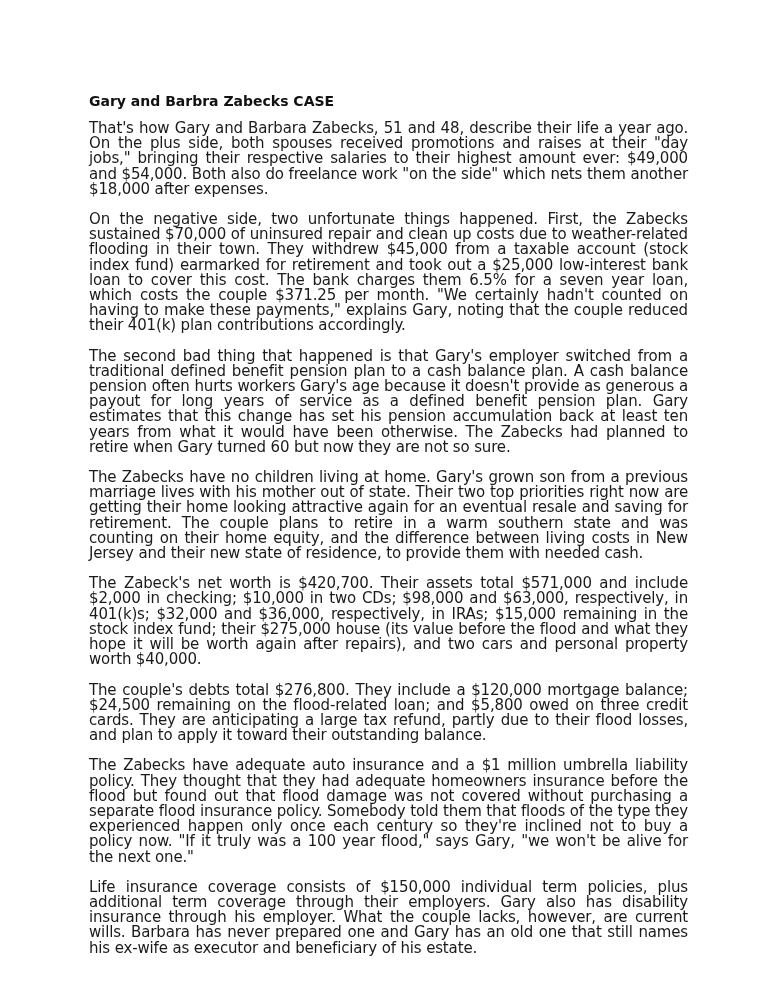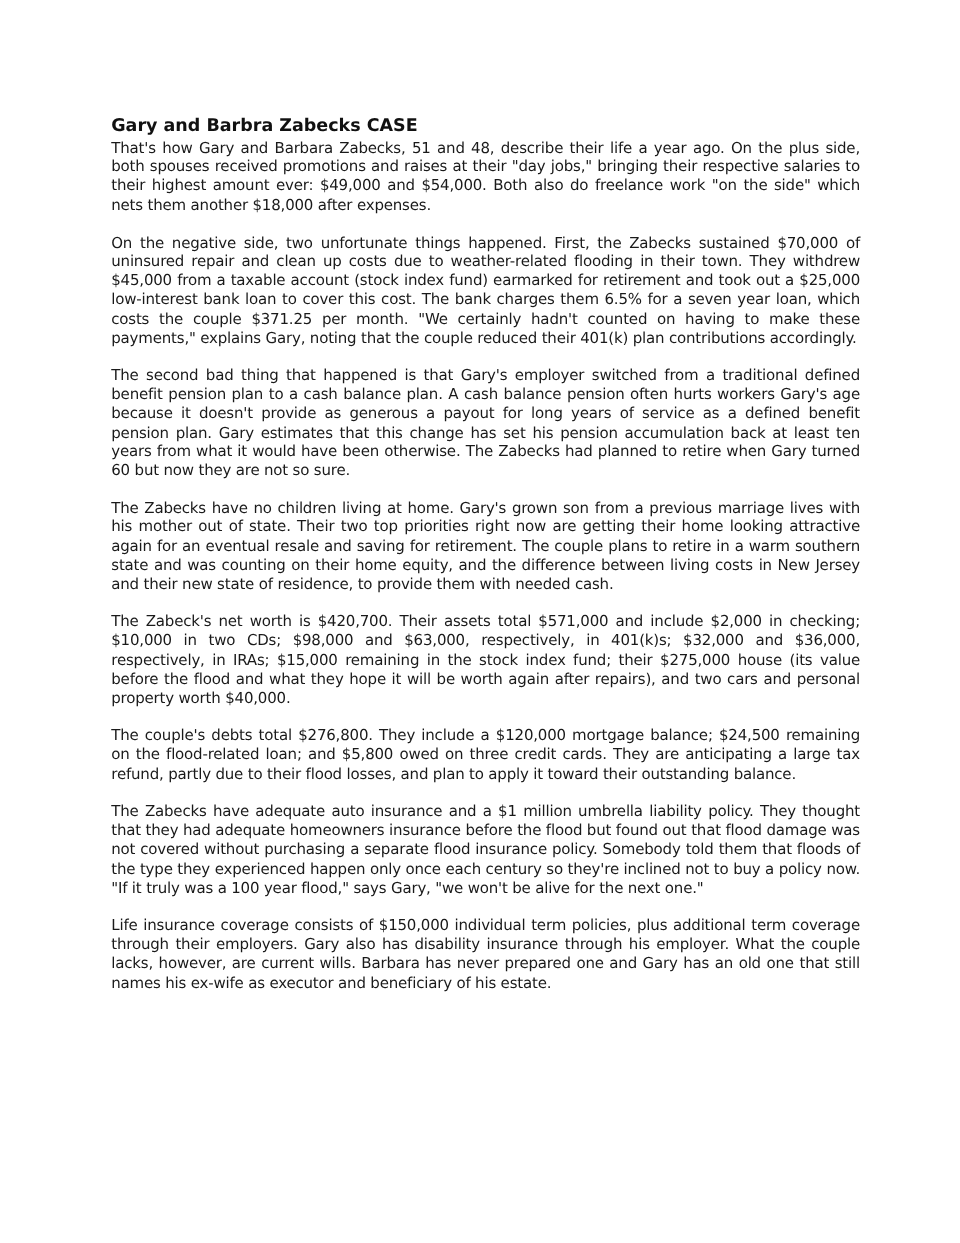--- a/index.html
+++ b/index.html
@@ -17,26 +17,26 @@
       position: absolute;
       left: 89px;
       top: 92px;
       width: 599px;
       font-family: "DejaVu Sans", sans-serif;
       color: #1a1a1a;
     }
     .title {
       font-size: 14px;
       font-weight: bold;
-      margin: 0 0 1px 0;
+      margin: 0 0 11px 0;
       line-height: 18px;
       color: #111;
     }
     .para {
-      font-size: 12px;
+      font-size: 15px;
       line-height: 15.2px;
       text-align: justify;
       margin: 0 0 15px 0;
       letter-spacing: -0.15px;
     }
   </style>
 </head>
 <body>
 
 <div class="page">

